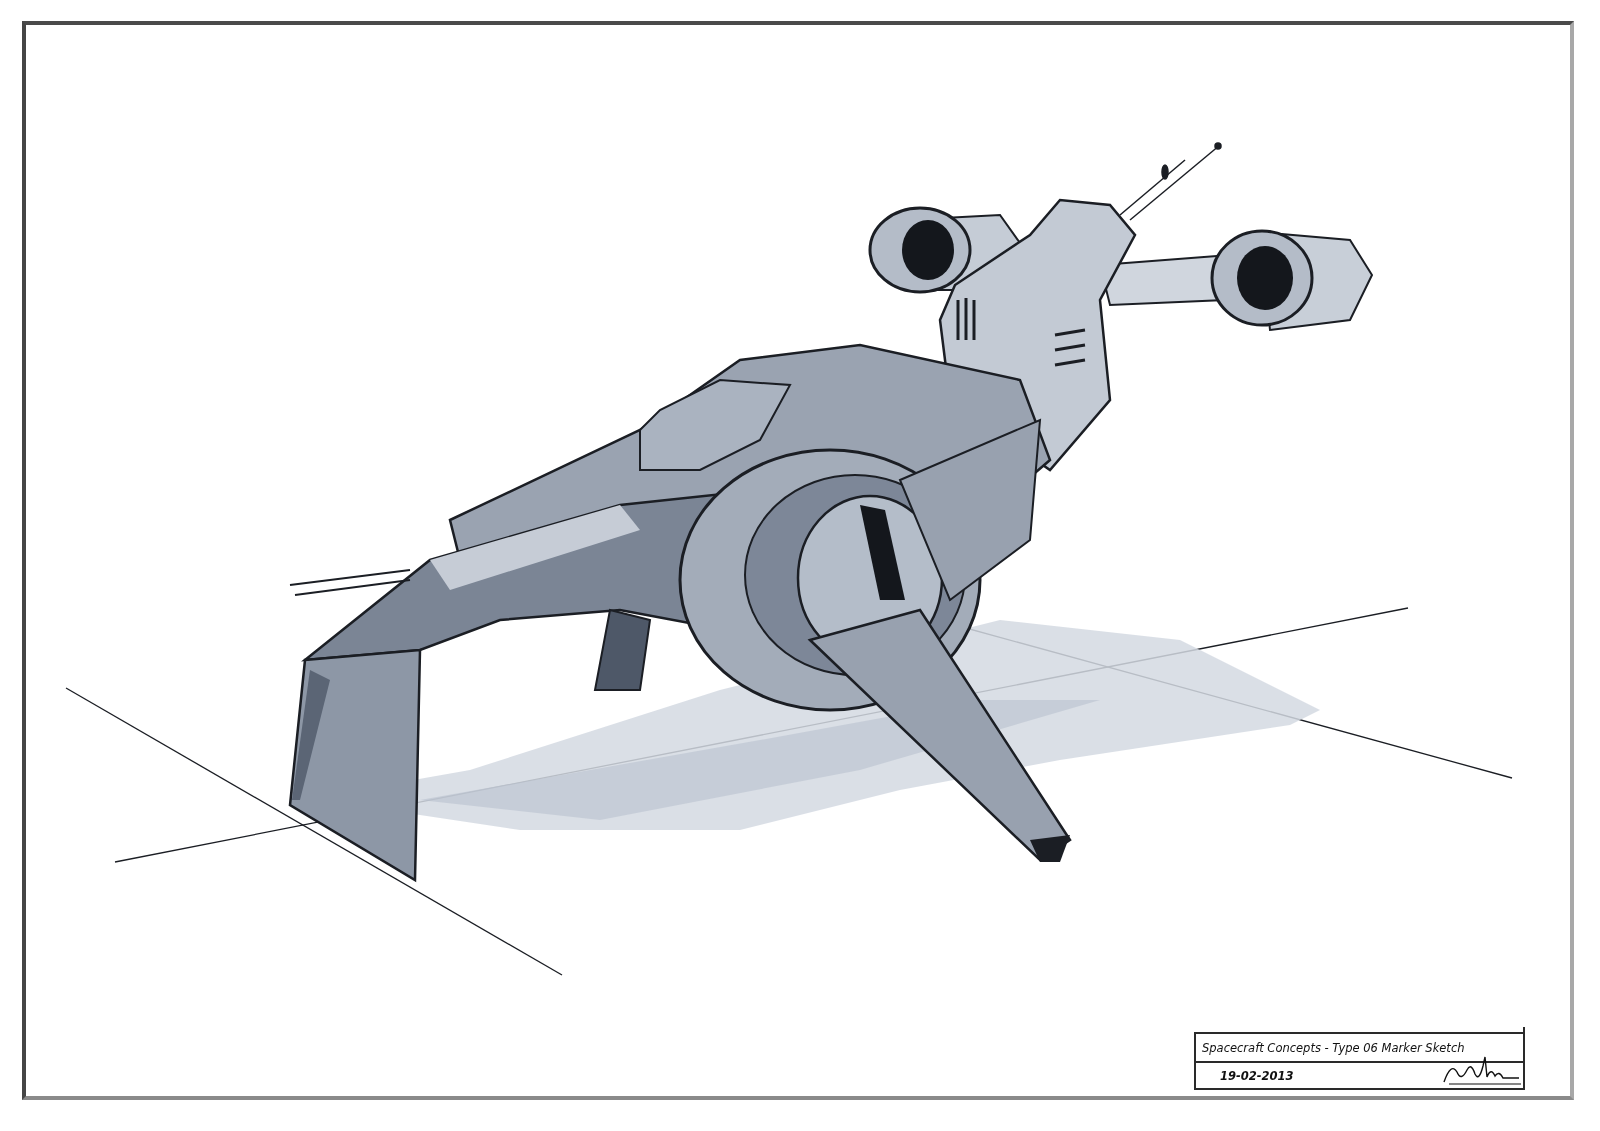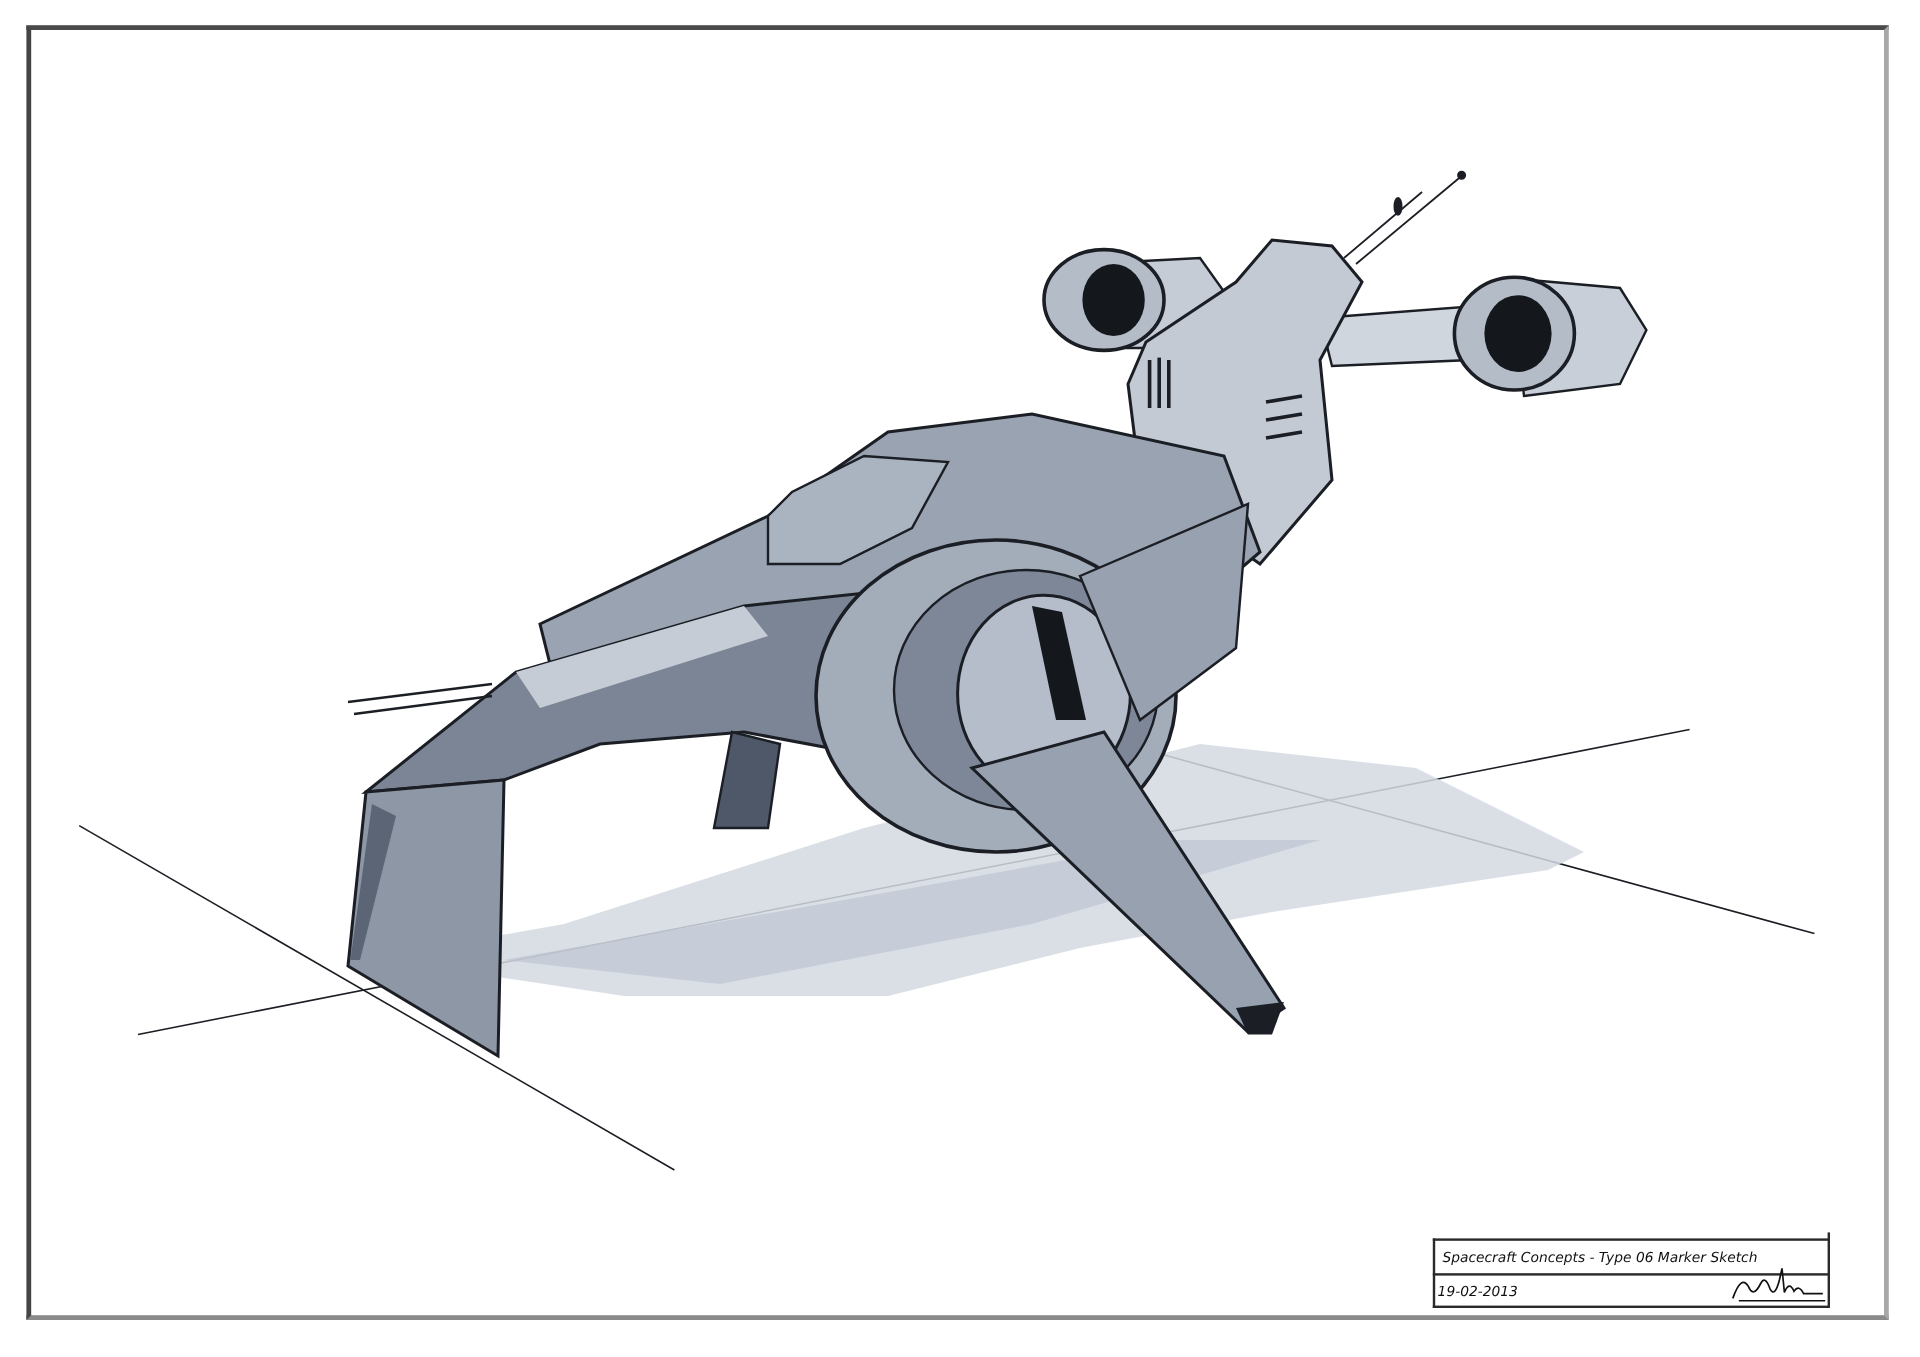--- a/index.html
+++ b/index.html
@@ -87,18 +87,18 @@
   <path d="M610 610 L650 620 L640 690 L595 690 Z" fill="#4e5868" stroke="#1b1e24" stroke-width="2"></path>
 </svg>
 
 <div class="titleblock">
   <div class="tb-line" style="left:0;top:0;width:331px;height:2px;"></div>
   <div class="tb-line" style="left:0;top:0;width:2px;height:58px;"></div>
   <div class="tb-line" style="left:0;top:29px;width:331px;height:2px;"></div>
   <div class="tb-line" style="left:0;top:56px;width:331px;height:2px;"></div>
   <div class="tb-line" style="left:329px;top:-5px;width:2px;height:63px;"></div>
   <span class="tb-text" style="left:8px;top:9px;">Spacecraft Concepts - Type 06 Marker Sketch</span>
-  <span class="tb-text" style="left:4px;top:37px;">19-02-2013</span>
+  <span class="tb-text" style="left:26px;top:37px;font-weight:bold;">19-02-2013</span>
   <svg style="position:absolute;left:245px;top:20px;" width="85" height="40" viewBox="0 0 85 40">
     <path d="M5 30 Q12 10 18 20 Q22 30 28 18 Q32 10 36 22 Q40 30 44 14 L46 5 L48 25 Q52 15 56 24 Q60 18 64 26 L80 26" stroke="#111" stroke-width="1.4" fill="none"></path>
     <path d="M10 32 L82 32" stroke="#111" stroke-width="1.2"></path>
   </svg>
 </div>
 
 </body></html>

